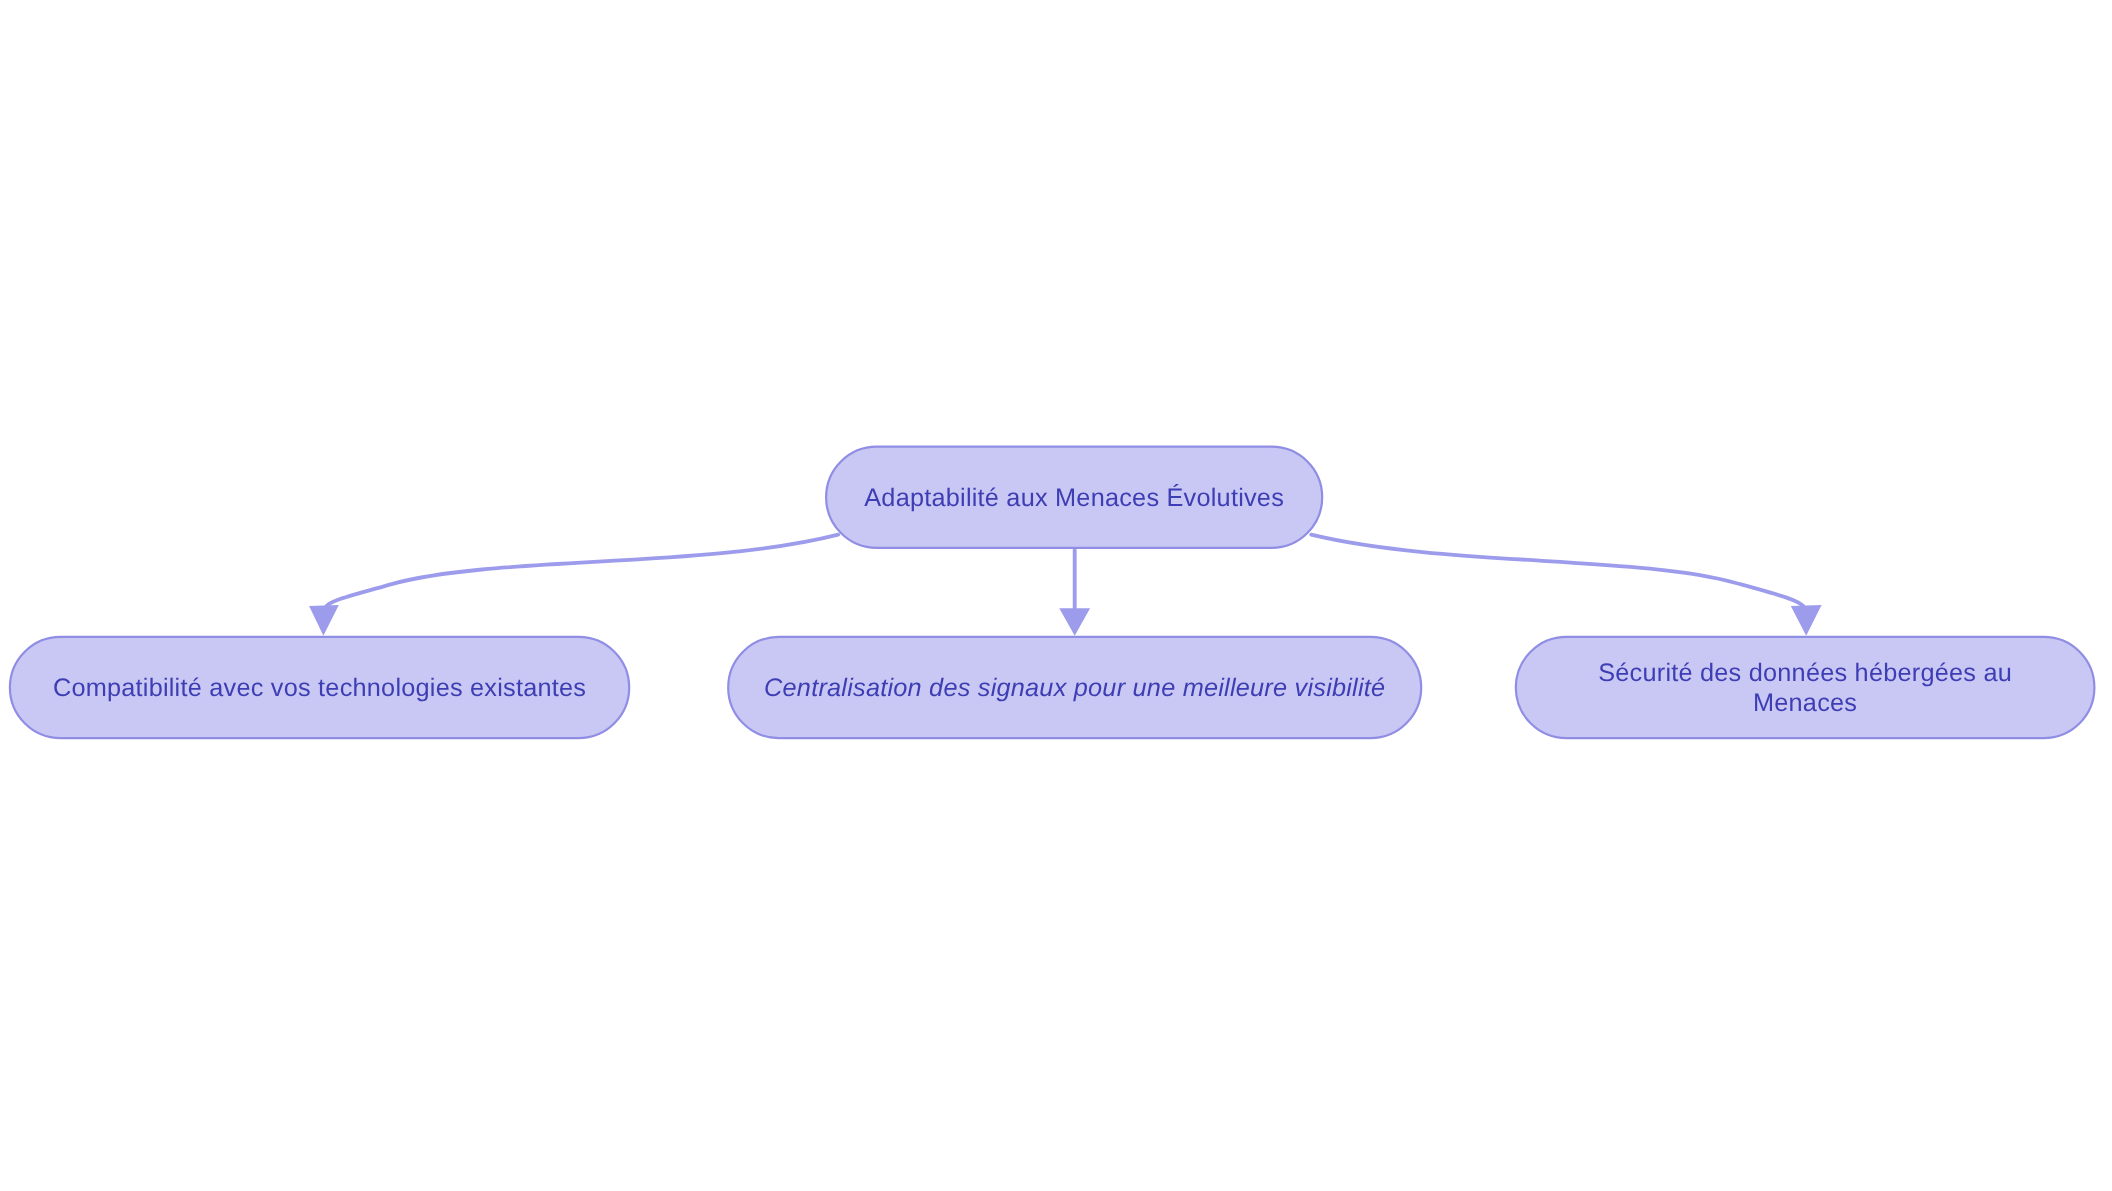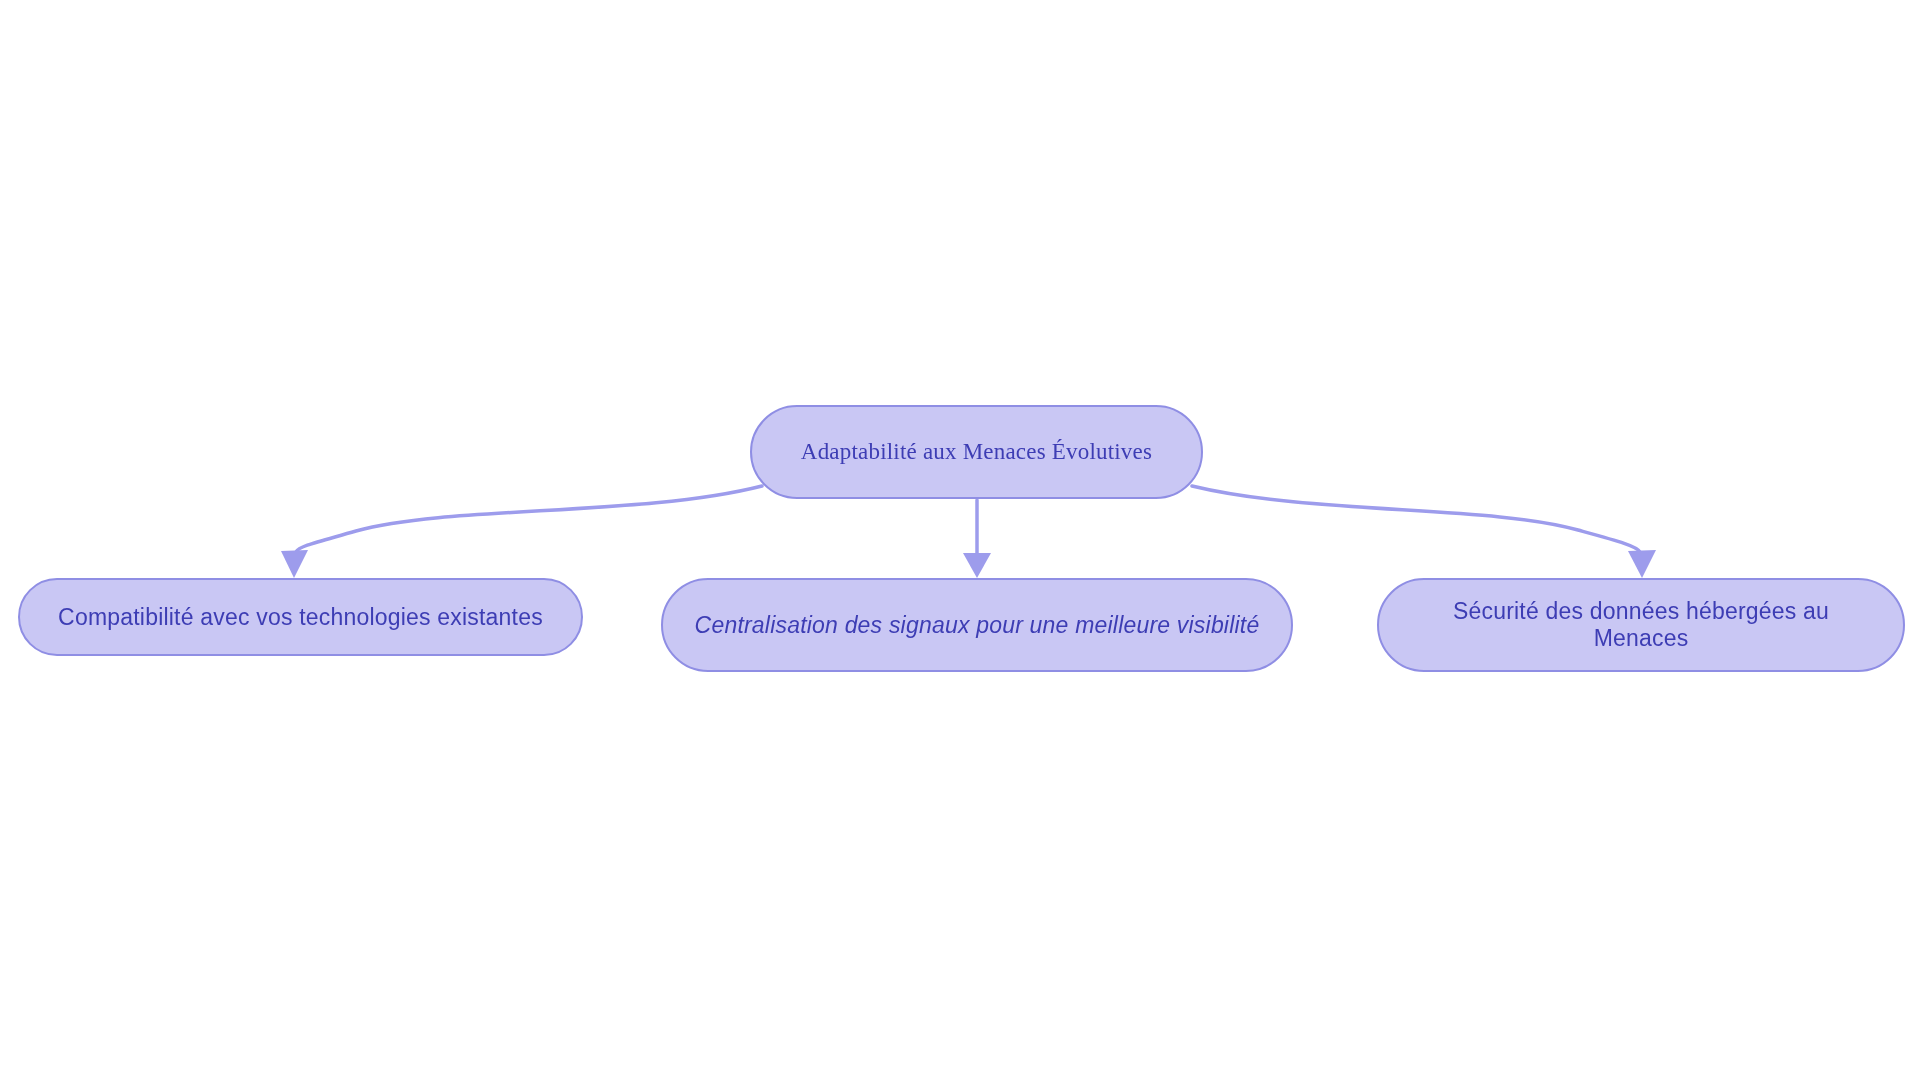--- a/index.html
+++ b/index.html
@@ -31,22 +31,22 @@
     border-radius: 48px;
     display: flex;
     align-items: center;
     justify-content: center;
     text-align: center;
     color: #3d3db4;
     font-size: 23px;
     letter-spacing: 0.2px;
     padding: 0 28px;
   }
-  .node--root   { left: 750px;  top: 405px; width: 453px; height: 94px; font-family: Liberation Serif, serif; }
-  .node--child0 { left: 18px;   top: 578px; width: 565px; height: 78px; }
+  .node--root   { left: 750px;  top: 405px; width: 453px; height: 94px; }
+  .node--child0 { left: 8px;   top: 578px; width: 565px; height: 94px; }
   .node--child1 { left: 661px;  top: 578px; width: 632px; height: 94px; font-style: italic; }
   .node--child2 { left: 1377px; top: 578px; width: 528px; height: 94px; }
   .edge-line {
     fill: none;
     stroke: #9d9cec;
     stroke-width: 3.5;
     stroke-linecap: round;
   }
   .edge-arrow {
     fill: #9d9cec;

